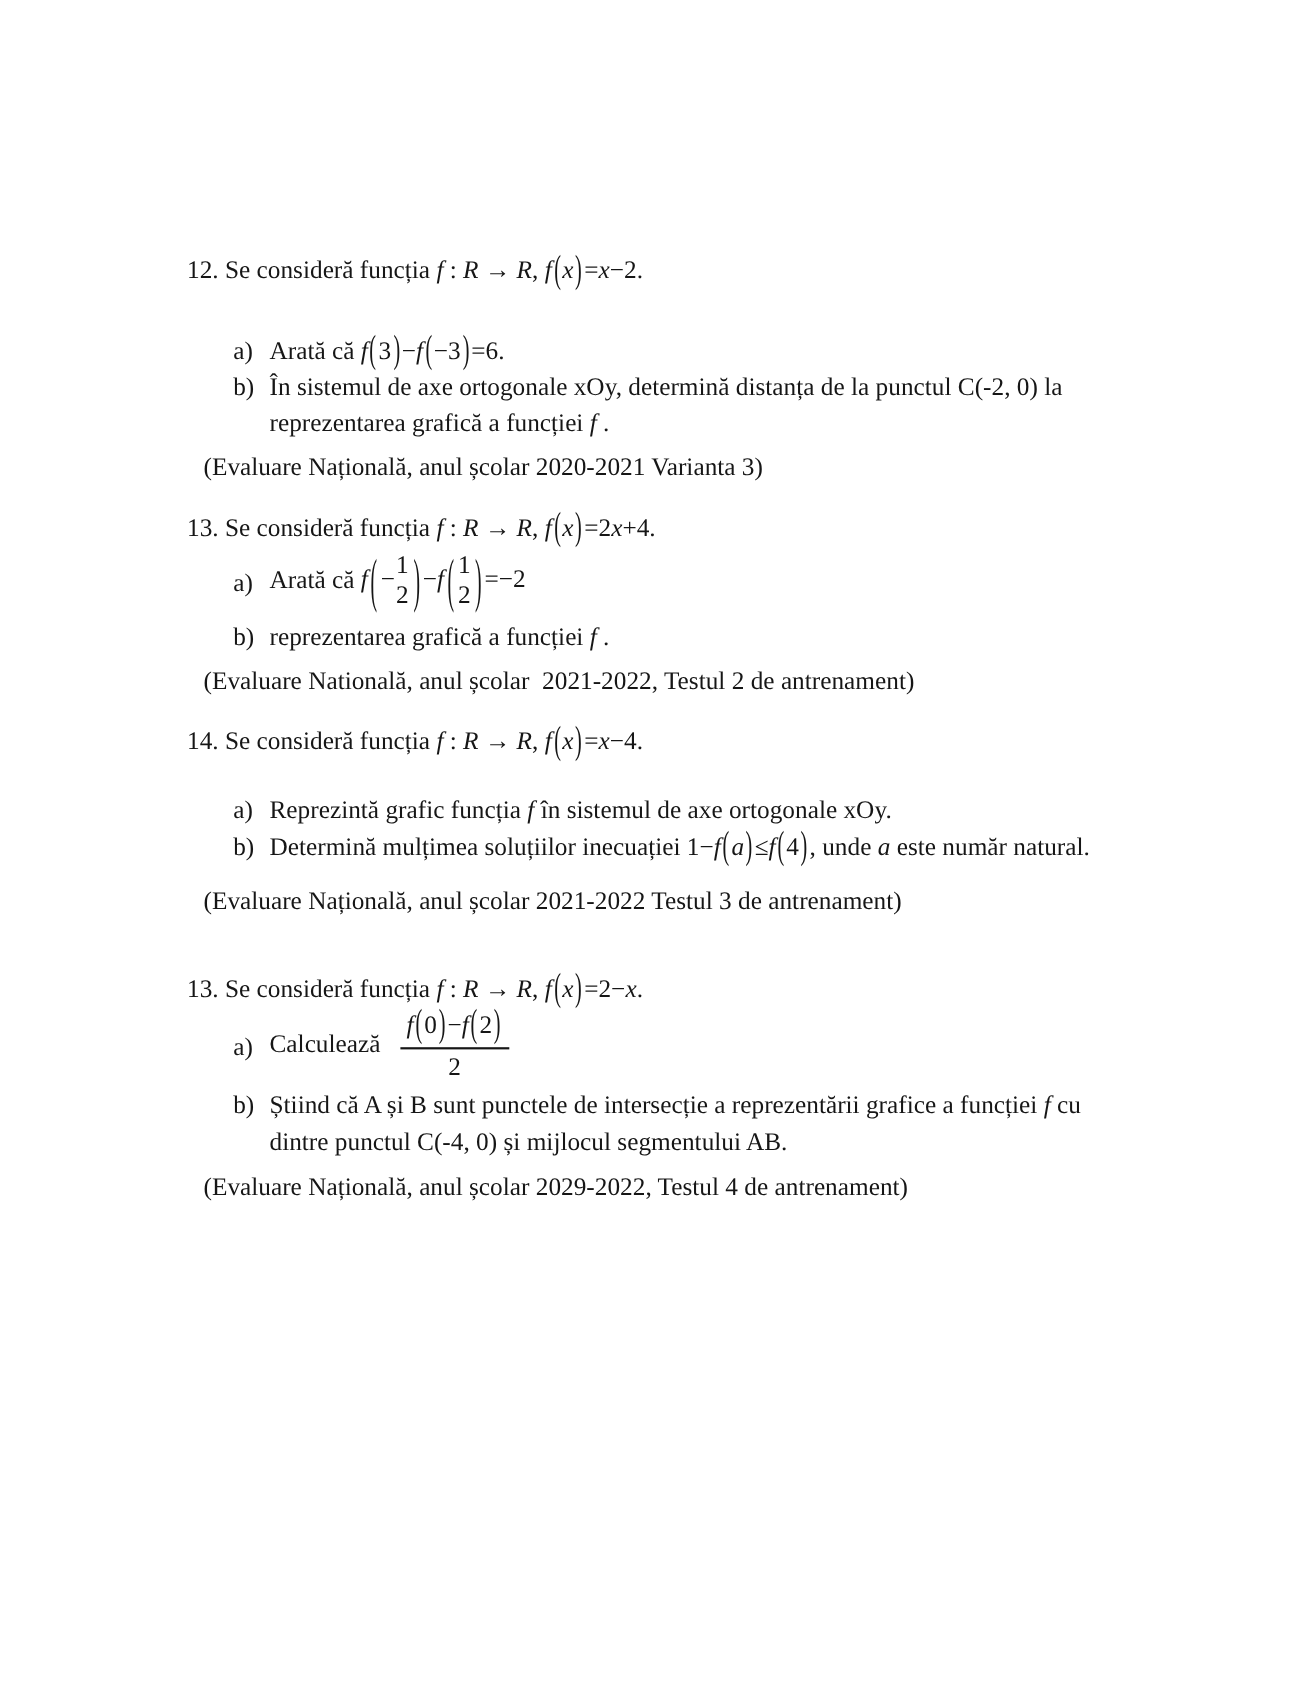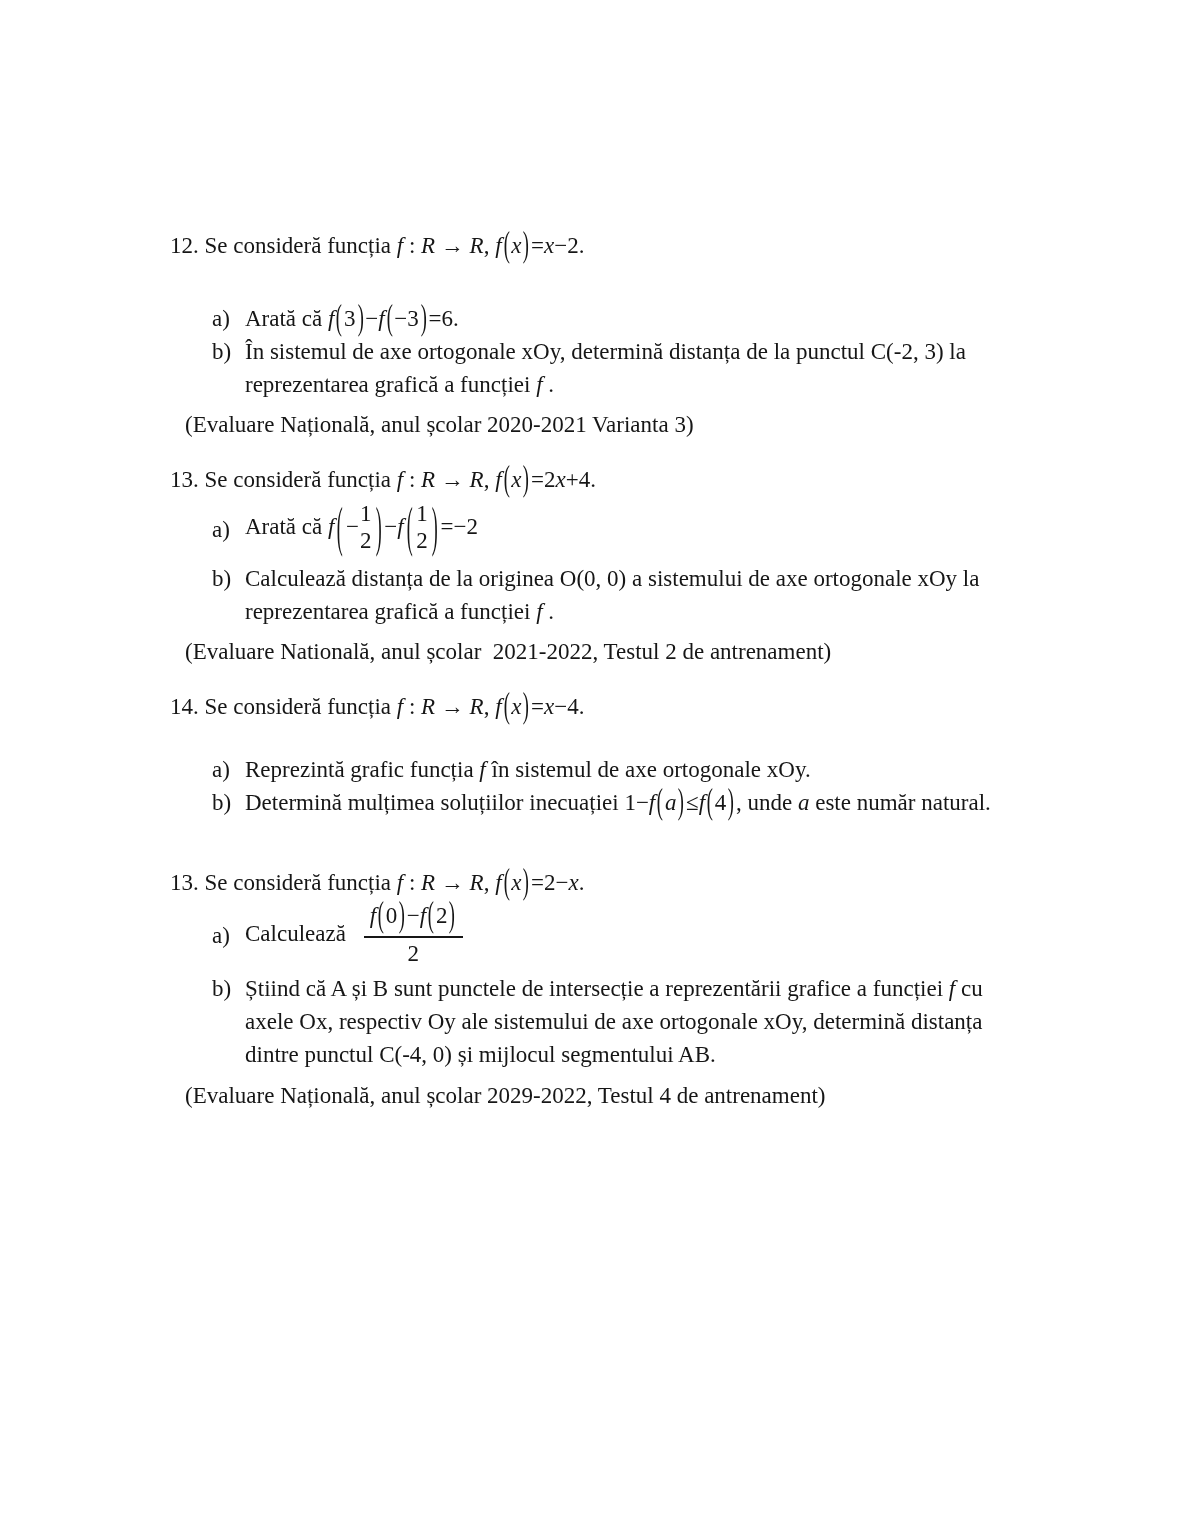--- a/index.html
+++ b/index.html
@@ -101,21 +101,21 @@
       <div class="items">
         <div class="item">
           <span class="ilabel">a)</span>
           <div class="ibody">
             <span>Arată că </span><span class="math"><span class="m-i">f</span><span class="m-p">(</span><span class="m-u">3</span><span class="m-p">)</span><span class="m-u">−</span><span class="m-i">f</span><span class="m-p">(</span><span class="m-u">−3</span><span class="m-p">)</span><span class="m-u">=6.</span></span>
           </div>
         </div>
         <div class="item">
           <span class="ilabel">b)</span>
           <div class="ibody">
-            <div class="math"><span class="m-u">În sistemul de axe ortogonale xOy, determină distanța de la punctul C(-2, 3) la</span></div>
+            <div class="math"><span class="m-u">În sistemul de axe ortogonale xOy, determină distanța de la punctul C(-2, 0) la</span></div>
             <div class="math"><span class="m-u">reprezentarea grafică a funcției </span><span class="m-i">f</span><span class="m-u"> .</span></div>
           </div>
         </div>
       </div>
       <div class="citation">(Evaluare Națională, anul școlar 2020-2021 Varianta 3)</div>
     </section>
 
     <section class="p13">
       <div class="heading">
         <span>13.</span>
@@ -130,21 +130,20 @@
                   <span class="m-st-row">2</span>
                 </span><span class="m-P">)</span><span class="m-u">−</span><span class="m-i">f</span><span class="m-P">(</span><span class="m-st">
                   <span class="m-st-row">1</span>
                   <span class="m-st-row">2</span>
                 </span><span class="m-P">)</span><span class="m-u">=−2</span></span>
           </div>
         </div>
         <div class="item">
           <span class="ilabel">b)</span>
           <div class="ibody">
-            <div class="math"><span class="m-u">Calculează distanța de la originea O(0, 0) a sistemului de axe ortogonale xOy la</span></div>
             <div class="math"><span class="m-u">reprezentarea grafică a funcției </span><span class="m-i">f</span><span class="m-u"> .</span></div>
           </div>
         </div>
       </div>
       <div class="citation">(Evaluare Natională, anul școlar  2021-2022, Testul 2 de antrenament)</div>
     </section>
 
     <section class="p14">
       <div class="heading">
         <span>14.</span>
@@ -157,20 +156,21 @@
             <div class="math"><span class="m-u">Reprezintă grafic funcția </span><span class="m-i">f</span><span class="m-u"> în sistemul de axe ortogonale xOy.</span></div>
           </div>
         </div>
         <div class="item">
           <span class="ilabel">b)</span>
           <div class="ibody">
             <div class="math"><span class="m-u">Determină mulțimea soluțiilor inecuației 1−</span><span class="m-i">f</span><span class="m-p">(</span><span class="m-i">a</span><span class="m-p">)</span><span class="m-u">≤</span><span class="m-i">f</span><span class="m-p">(</span><span class="m-u">4</span><span class="m-p">)</span><span class="m-u">, unde </span><span class="m-i">a</span><span class="m-u"> este număr natural.</span></div>
           </div>
         </div>
       </div>
+      <div class="citation">(Evaluare Națională, anul școlar 2021-2022 Testul 3 de antrenament)</div>
     </section>
 
     <section class="p15">
       <div class="heading">
         <span>13.</span>
         <span>Se consideră funcția </span><span class="math"><span class="m-i">f</span><span class="m-u"> : </span><span class="m-i">R</span><span class="m-u"> → </span><span class="m-i">R</span><span class="m-u">, </span><span class="m-i">f</span><span class="m-p">(</span><span class="m-i">x</span><span class="m-p">)</span><span class="m-u">=2−</span><span class="m-i">x</span><span class="m-u">.</span></span>
       </div>
       <div class="items">
         <div class="item tall tall70">
           <span class="ilabel">a)</span>
@@ -178,21 +178,20 @@
             <span>Calculează </span><span class="math"><span class="m-fr">
                   <span class="m-fr-num"><span class="m-i">f</span><span class="m-p">(</span><span class="m-u">0</span><span class="m-p">)</span><span class="m-u">−</span><span class="m-i">f</span><span class="m-p">(</span><span class="m-u">2</span><span class="m-p">)</span></span>
                   <span class="m-fr-den"><span class="m-u">2</span></span>
                 </span></span>
           </div>
         </div>
         <div class="item">
           <span class="ilabel">b)</span>
           <div class="ibody">
             <div class="math"><span class="m-u">Știind că A și B sunt punctele de intersecție a reprezentării grafice a funcției </span><span class="m-i">f</span><span class="m-u"> cu</span></div>
-            <div class="math"><span class="m-u">axele Ox, respectiv Oy ale sistemului de axe ortogonale xOy, determină distanța</span></div>
             <div class="math"><span class="m-u">dintre punctul C(-4, 0) și mijlocul segmentului AB.</span></div>
           </div>
         </div>
       </div>
       <div class="citation">(Evaluare Națională, anul școlar 2029-2022, Testul 4 de antrenament)</div>
     </section>
 
   </div>
 </div>
 

